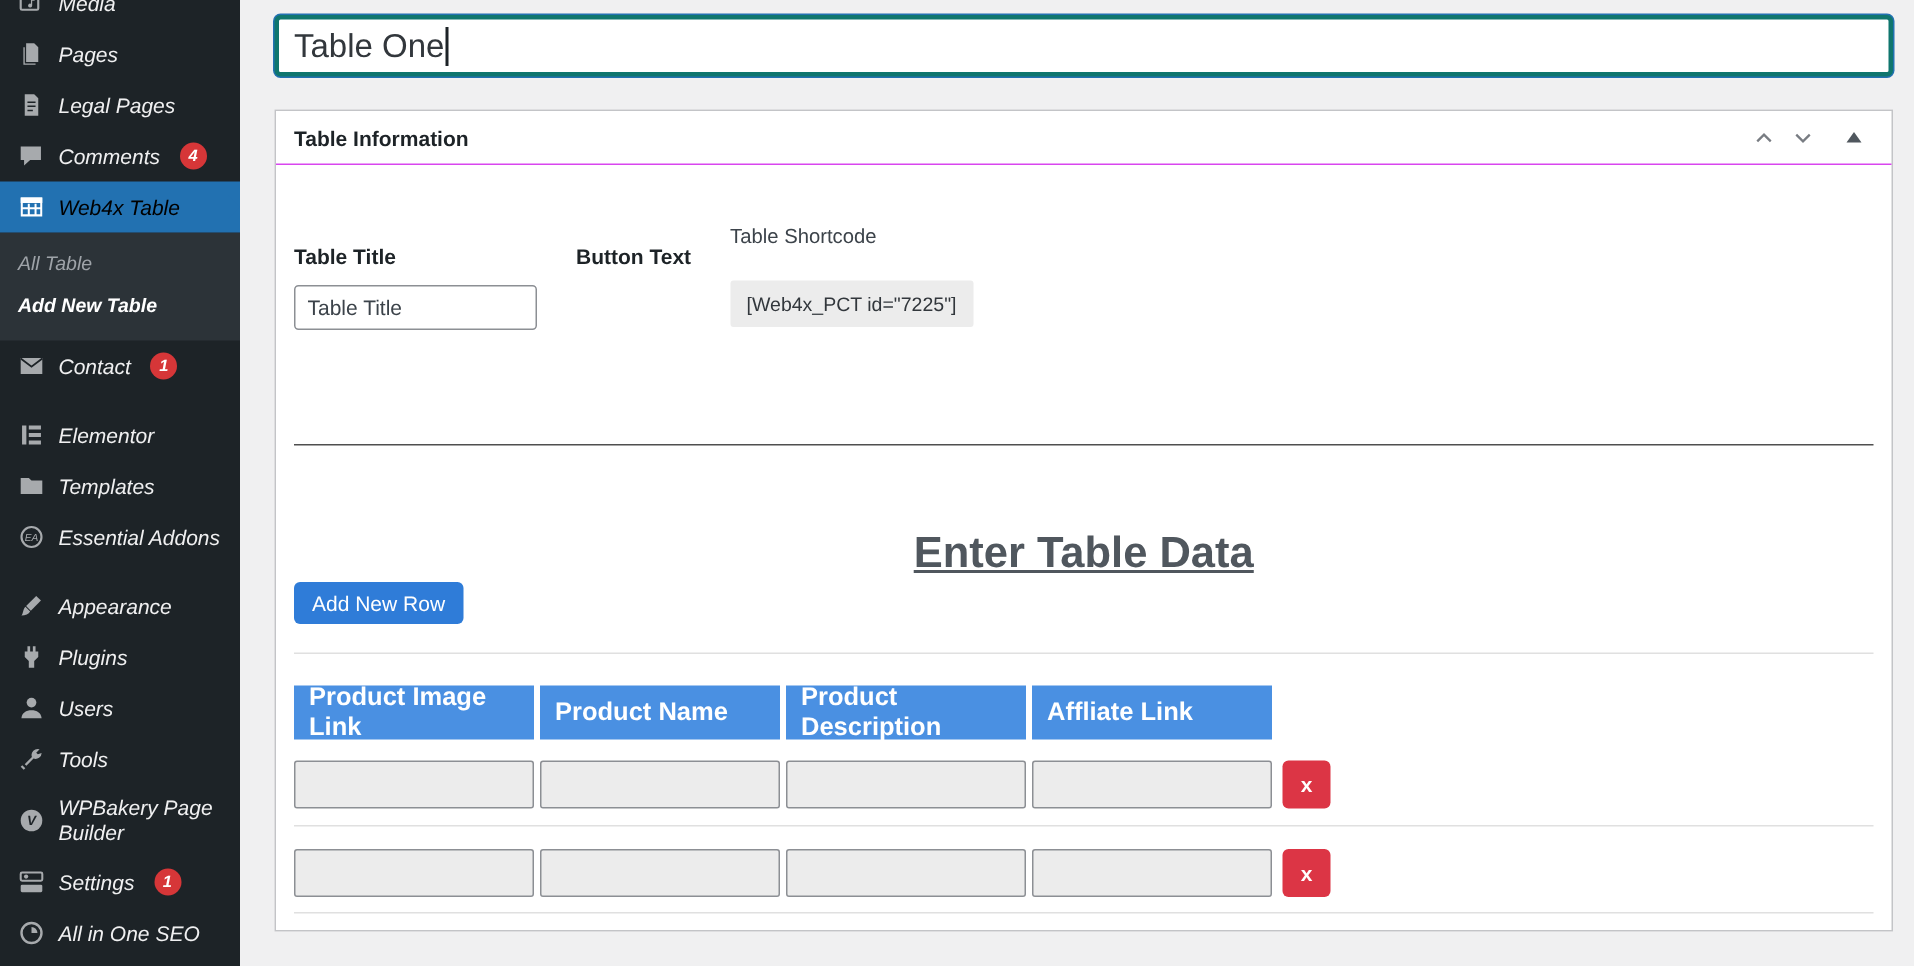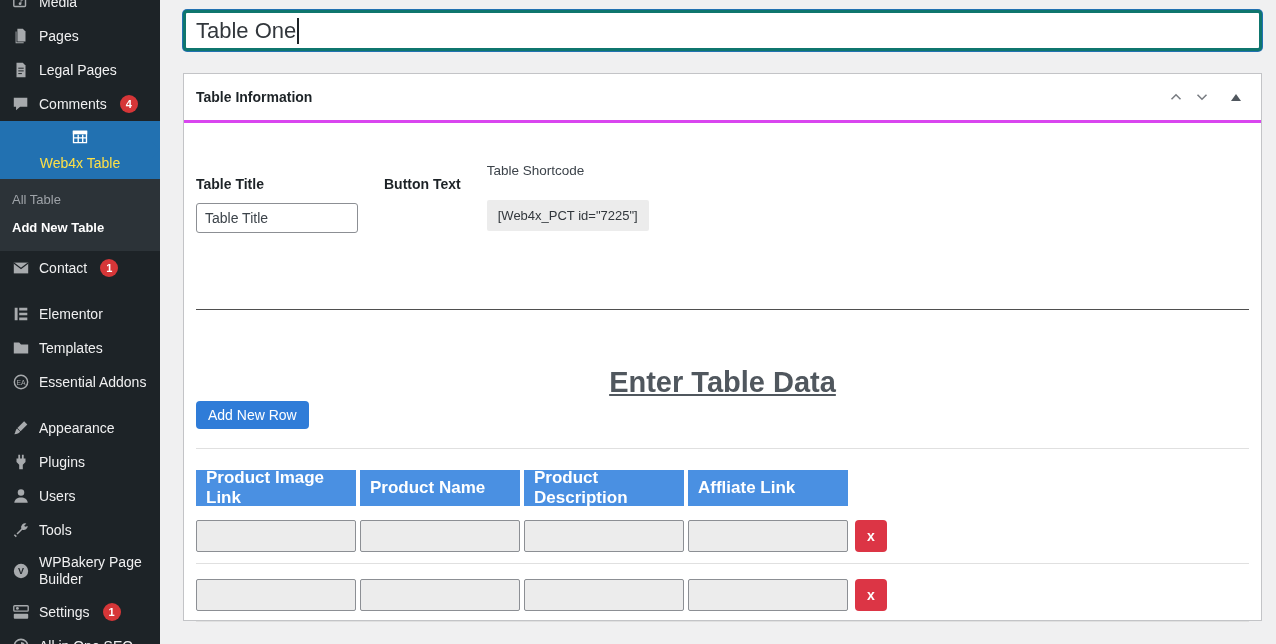--- a/index.html
+++ b/index.html
@@ -1,42 +1,42 @@
 <!DOCTYPE html>
 <html><head>
 <meta charset="utf-8">
 <style>
   * { margin:0; padding:0; box-sizing:border-box; }
   html,body { width:1276px; height:644px; overflow:hidden; }
   body { font-family:"Liberation Sans", sans-serif; background:#f0f0f1; position:relative; }
 
   
-  .sidebar { position:absolute; left:0; top:0; width:160px; height:644px; background:#1d2327; z-index:5; overflow:hidden; }
+  .sidebar { position:absolute; left:0; top:0; width:160px; height:644px; background:#1d2327; z-index:5; overflow:hidden;font-style:italic; }
   .menu-item { display:flex; align-items:center; gap:9px; padding:7px 12px; min-height:34px; color:#f0f0f1; font-size:14px; cursor:pointer; position:relative; }
   .menu-item .micon { width:18px; height:18px; flex:none; color:#a7aaad; display:flex; align-items:center; justify-content:center; }
   .menu-item .micon svg { width:18px; height:18px; display:block; }
   .menu-item.first { margin-top:-15px; }
-  .menu-item.active { background:#2271b1; color:#fde047;flex-direction:column; }
+  .menu-item.active { background:#2271b1; color:#000000; }
   .menu-item.active .micon { color:#fff; }
   .menu-item.active::after { content:""; position:absolute; right:-8px; top:50%; margin-top:-8px; border:8px solid transparent; border-left-color:#2271b1; }
   .mlabel { line-height:17px; }
   .badge { background:#d63638; color:#fff; border-radius:9px; min-width:18px; height:18px; line-height:18px; text-align:center; font-size:11px; font-weight:700; padding:0 5px; margin-left:4px; display:inline-block; }
   .submenu { background:#2c3338; padding:7px 0 9px; }
   .submenu-item { padding:5px 12px; font-size:13px; color:#9ea3a8; line-height:18px; cursor:pointer; }
   .submenu-item.current { color:#fff; font-weight:700; }
   .menu-spacer { height:12px; }
 
   
   .content { position:absolute; left:160px; top:0; width:1116px; height:644px; background:#f0f0f1; padding:10px 14px 0 23px; }
 
   .title-input { width:100%; height:41px; background:#fff; border:3px solid #0f766e; box-shadow:0 0 0 1px #2271b1; border-radius:4px; padding:5px 10px; font-size:22px; color:#32373c; display:flex; align-items:center; cursor:text; }
   .caret { width:1.5px; height:26px; background:#1d2327; margin-left:1px; flex:none; }
 
   .postbox { margin-top:22px; background:#fff; border:1px solid #c3c4c7; height:548px; }
-  .postbox-header { height:49px; display:flex; align-items:center; justify-content:space-between; padding:0 12px; border-bottom:3px solid #d946ef; }
+  .postbox-header { height:36px; display:flex; align-items:center; justify-content:space-between; padding:0 12px; border-bottom:1px solid #d946ef; }
   .postbox-title { font-size:14px; font-weight:700; color:#1d2327; }
   .handle-actions { display:flex; align-items:center; color:#787c82; }
   .handle-btn { background:none; border:none; width:26px; height:26px; display:flex; align-items:center; justify-content:center; color:#787c82; cursor:pointer; }
   .handle-btn.toggle { margin-left:8px; }
   .tri-up { width:0; height:0; border-left:5px solid transparent; border-right:5px solid transparent; border-bottom:7px solid #50575e; display:block; }
 
   .postbox-body { padding:0 12px 16px; }
 
   .fields { display:flex; align-items:flex-start; margin-top:53px; }
   .field { margin-right:26px; }

